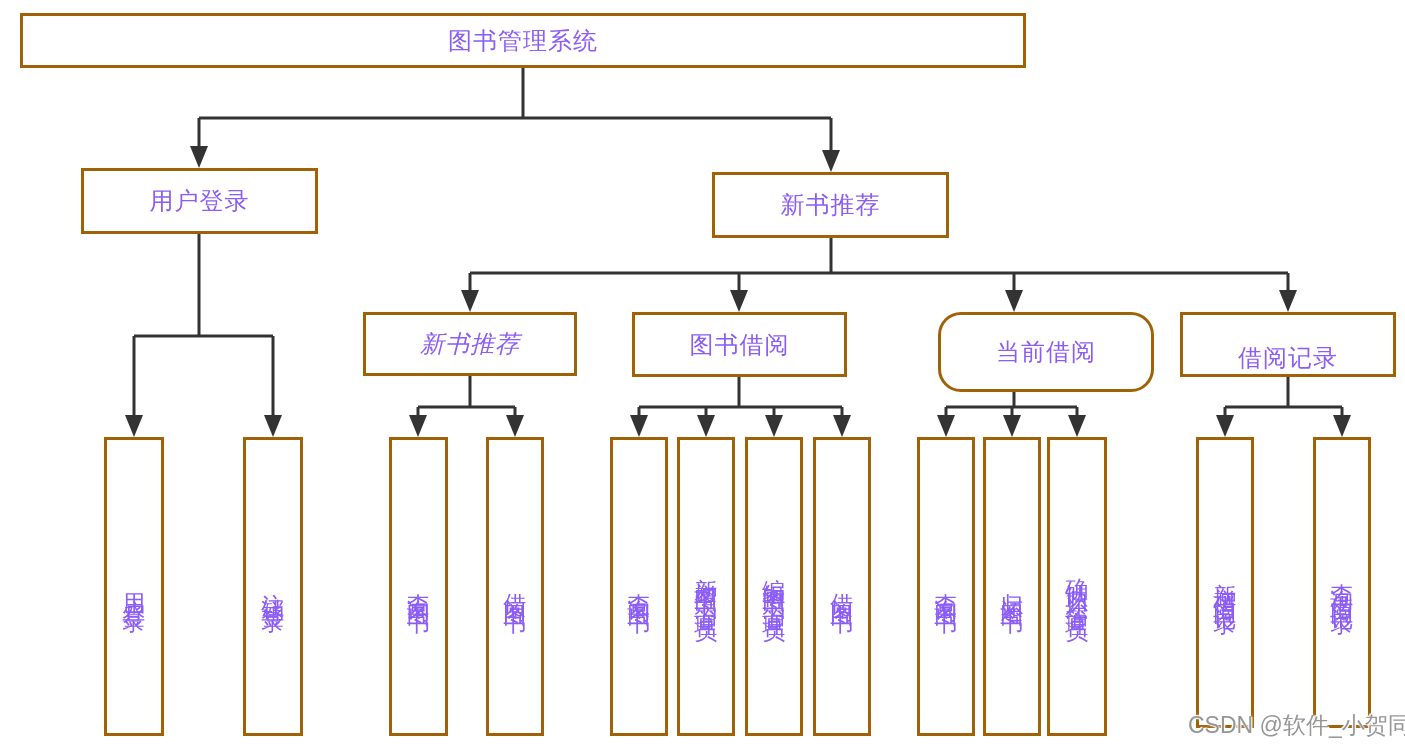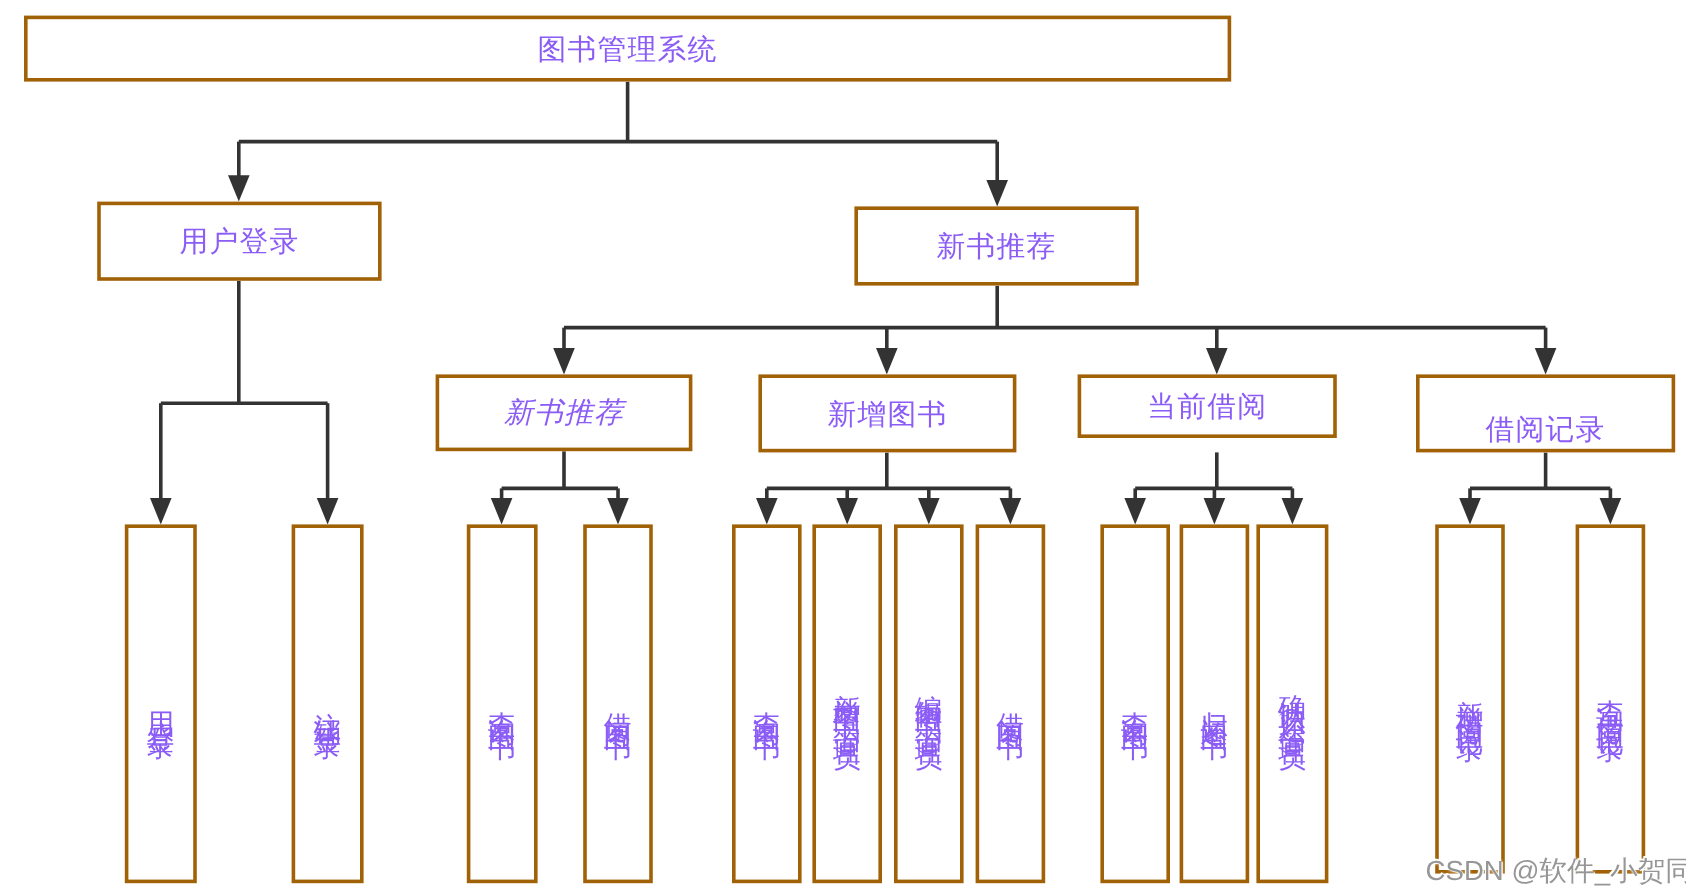--- a/index.html
+++ b/index.html
@@ -97,23 +97,23 @@
       <div class="node node-v" style="left: 104px; top: 437px; width: 60px; height: 299px;">
         <span class="vtext">用户登录</span>
       </div>
       <div class="node node-v" style="left: 243px; top: 437px; width: 60px; height: 299px;">
         <span class="vtext">注销登录</span>
       </div>
       <div class="node node-h" style="left: 363px; top: 312px; width: 214px; height: 64px; font-style: italic;">
         <span>新书推荐</span>
       </div>
       <div class="node node-h" style="left: 632px; top: 312px; width: 215px; height: 65px;">
-        <span>新增图书</span>
+        <span>图书借阅</span>
       </div>
-      <div class="node node-h" style="left: 898px; top: 312px; width: 216px; height: 53px;">
+      <div class="node node-h" style="left: 938px; top: 312px; width: 216px; height: 80px; border-radius: 23px;">
         <span>当前借阅</span>
       </div>
       <div class="node node-h" style="left: 1180px; top: 312px; width: 216px; height: 65px; align-items: flex-end;">
         <span>借阅记录</span>
       </div>
       <div class="node node-v" style="left: 389px; top: 437px; width: 59px; height: 299px;">
         <span class="vtext">查询图书</span>
       </div>
       <div class="node node-v" style="left: 486px; top: 437px; width: 58px; height: 299px;">
         <span class="vtext">借阅图书</span>

